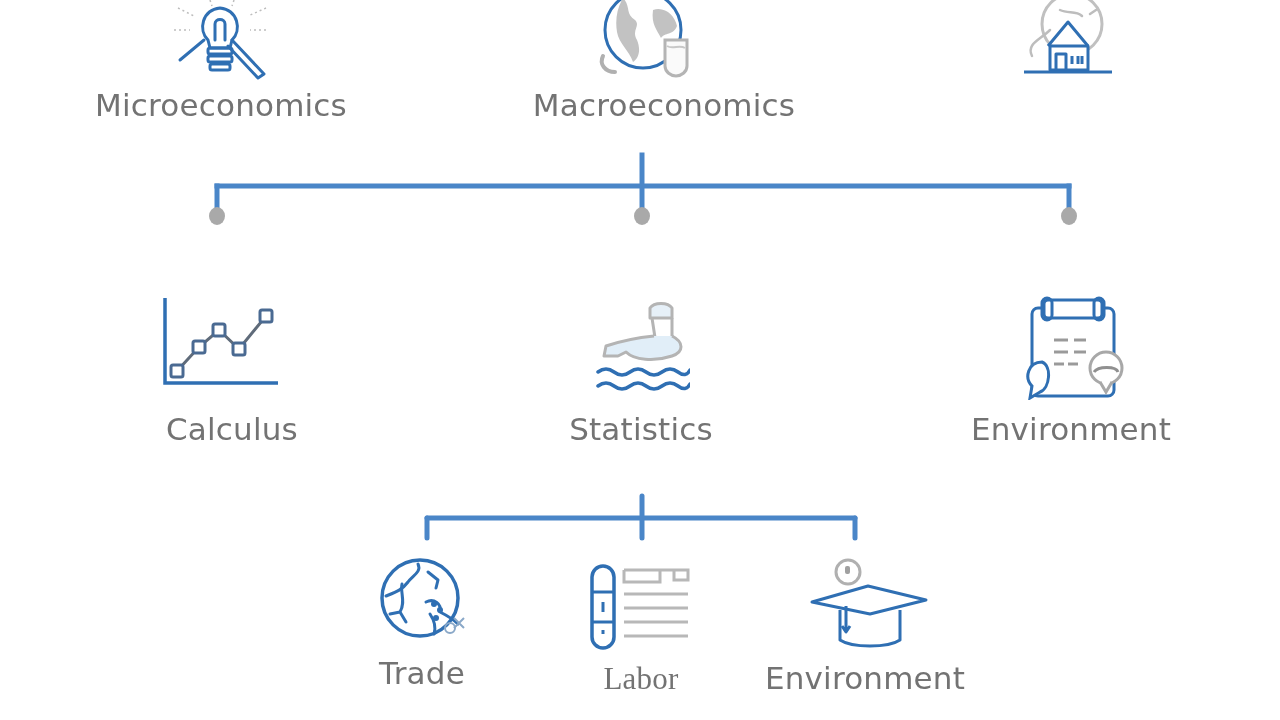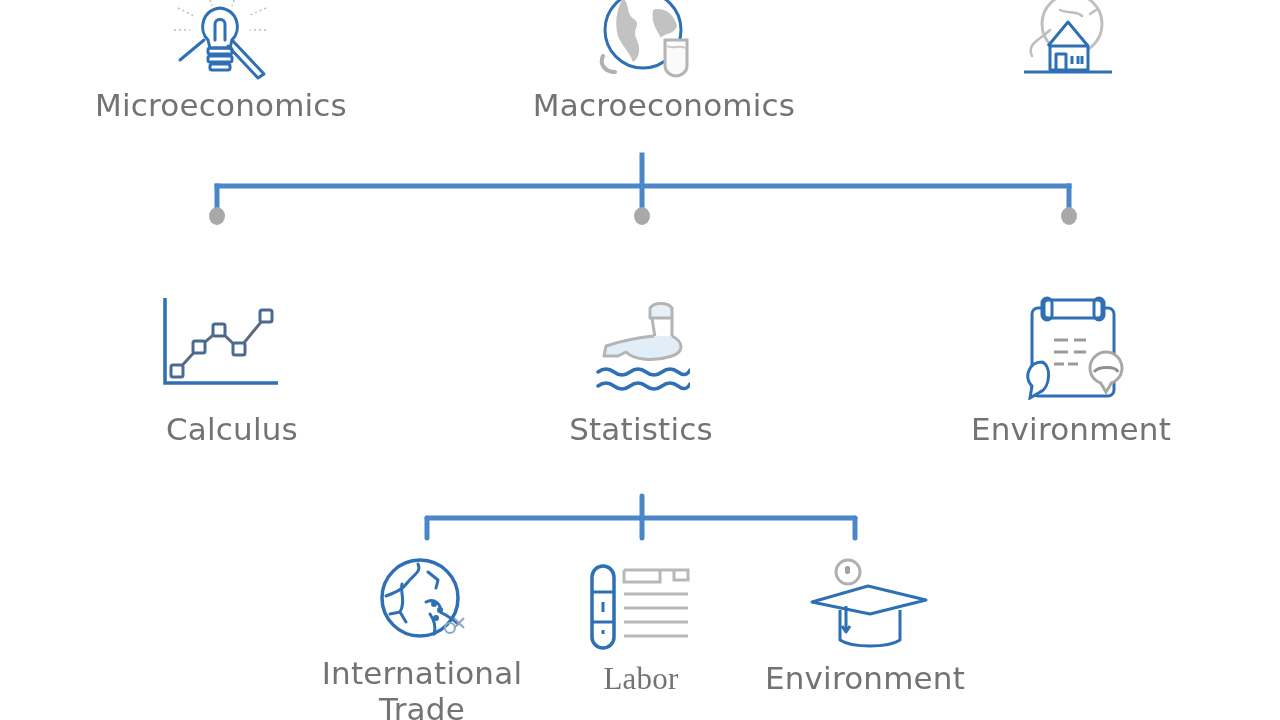--- a/index.html
+++ b/index.html
@@ -169,21 +169,20 @@
     <circle cx="56" cy="46" r="3"></circle>
       <circle cx="62" cy="52" r="3"></circle>
       <circle cx="58" cy="60" r="3"></circle>
   </g>
   <g stroke="#8aa8c8" stroke-width="2" fill="none">
     <path d="M76 60 L 86 70 M 86 60 L 76 70"></path>
     <circle cx="72" cy="70" r="5"></circle>
   </g>
 </svg>
 <div class="label" style="left:422px; top:656px;">
-  <div>International</div>
   <div>Trade</div>
 </div>
 
 <svg class="icon" style="left:588px; top:562px;" width="106" height="90" viewBox="0 0 106 90">
   <g stroke="#2f6fb3" stroke-width="3.5" fill="#ffffff">
     <rect x="4" y="4" width="22" height="82" rx="11"></rect>
   </g>
   <g stroke="#2f6fb3" stroke-width="3">
     <line x1="4" y1="30" x2="26" y2="30"></line>
     <line x1="4" y1="60" x2="26" y2="60"></line>

